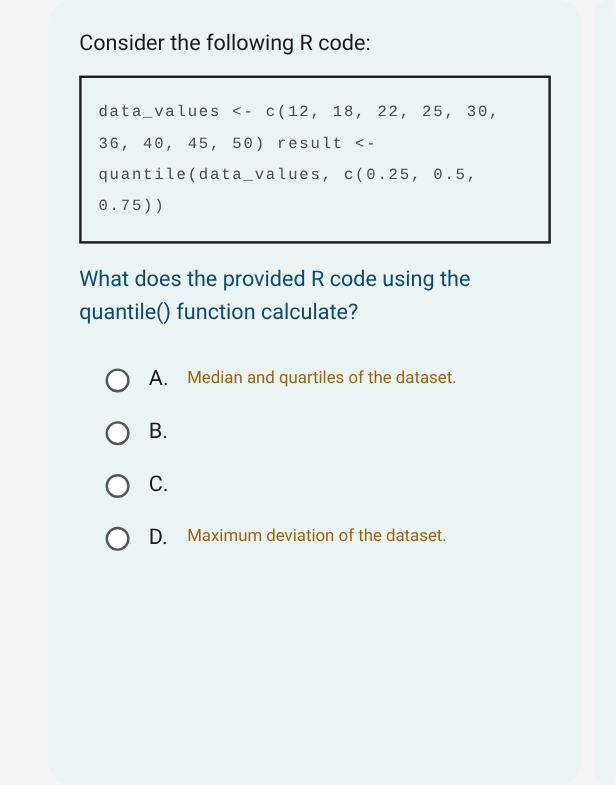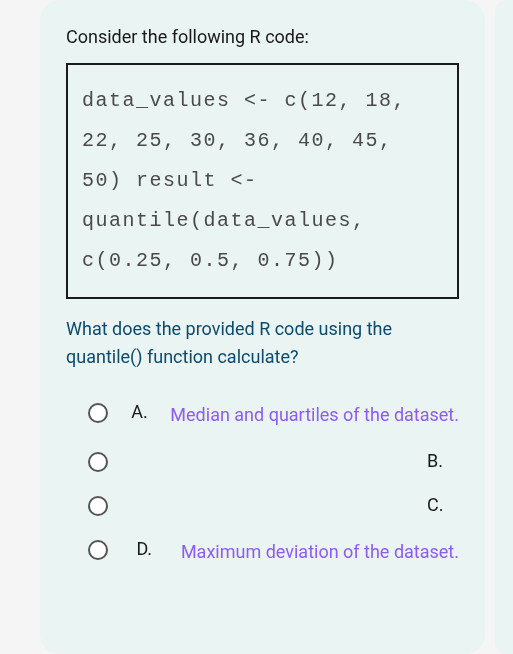--- a/index.html
+++ b/index.html
@@ -1,19 +1,18 @@
 <!DOCTYPE html>
 <html><head>
   <meta charset="utf-8">
   <style>
     * {
       margin: 0;
       padding: 0;
       box-sizing: border-box;
-      justify-content: space-between;
     }
     body {
       font-family: -apple-system, BlinkMacSystemFont, 'Segoe UI', Roboto, Arial, sans-serif;
       background: #f5f5f5;
       width: 513px;
       height: 654px;
       display: flex;
       padding: 0;
     }
     .outer-wrap {
@@ -36,21 +35,21 @@
     .intro {
       font-size: 18px;
       color: #1a1a1a;
       margin-bottom: 14px;
       line-height: 1.4;
     }
     .code-block {
       border: 2px solid #1a1a1a;
       padding: 16px 14px;
       font-family: 'Courier New', Courier, monospace;
-      font-size: 20px;
+      font-size: 13px;
       color: #4a4a4a;
       letter-spacing: 1.5px;
       line-height: 2.0;
       margin-bottom: 16px;
       word-break: break-word;
     }
     .question-text {
       font-size: 18px;
       color: #0c4a6e;
       line-height: 1.55;
@@ -76,22 +75,22 @@
       background: #fff;
     }
     .option-letter {
       font-size: 18px;
       color: #1a1a1a;
       width: 26px;
       flex-shrink: 0;
       margin-right: 6px;
     }
     .option-text {
-      font-size: 18px;
-      color: #8b5cf6;
+      font-size: 14px;
+      color: #a16207;
       line-height: 1.5;
     }
   </style>
 </head>
 <body>
 
 <div class="outer-wrap">
   <div class="card">
     <p class="intro">Consider the following R code:</p>
 

